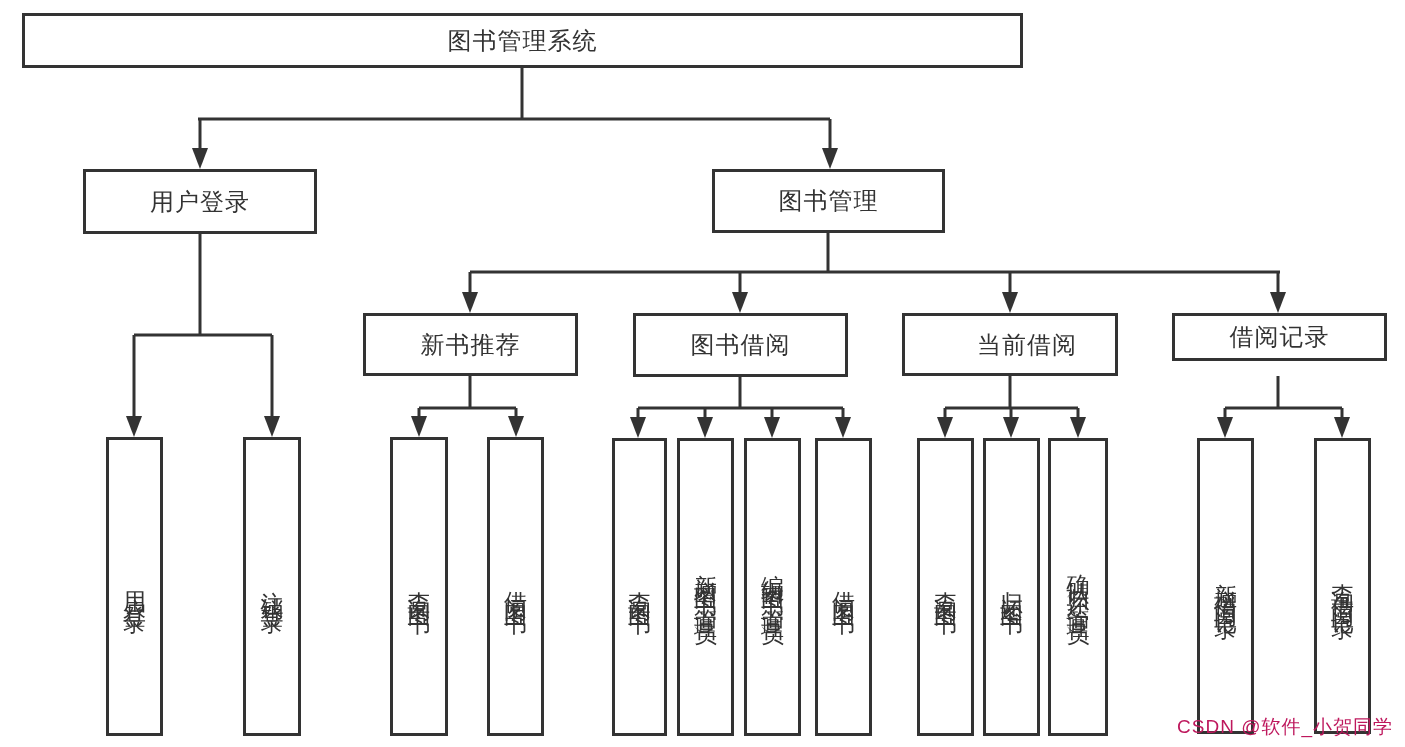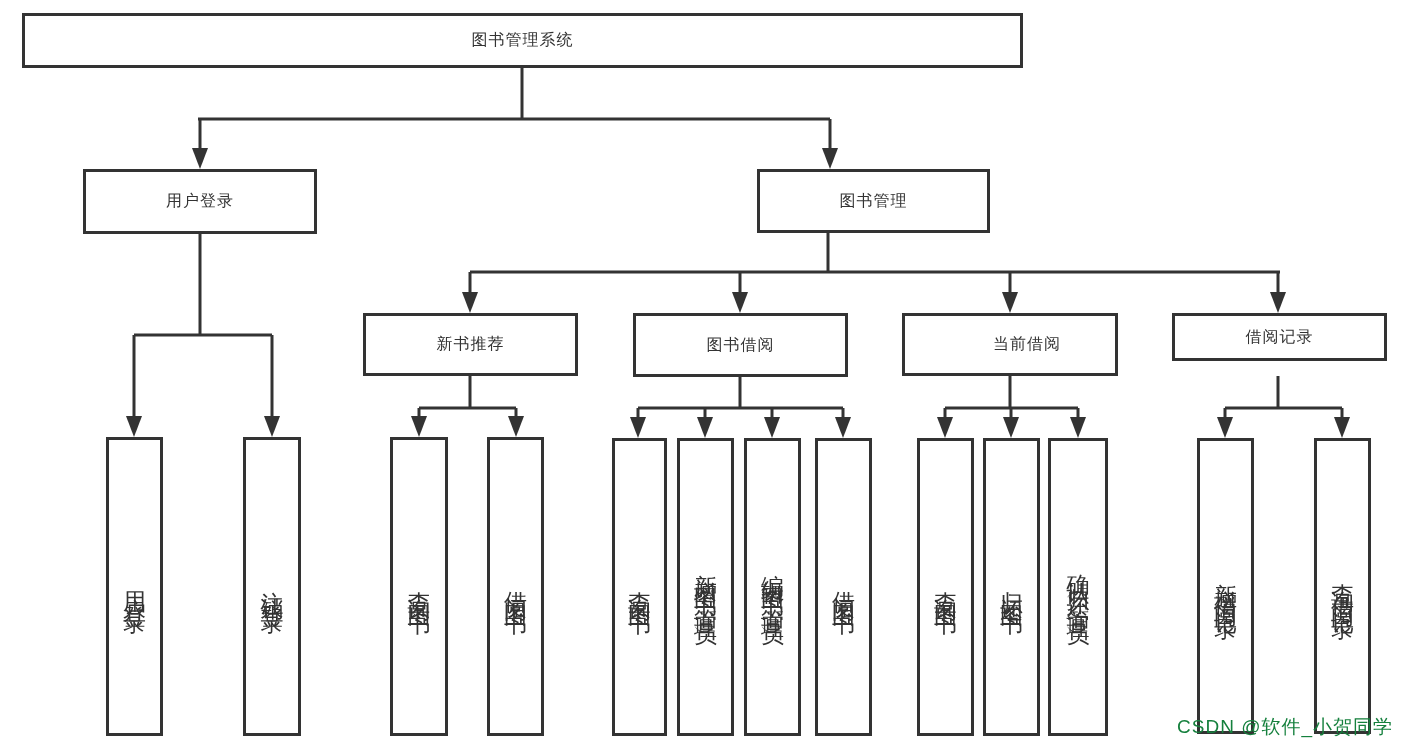--- a/index.html
+++ b/index.html
@@ -4,29 +4,29 @@
 <style>
   html,body{margin:0;padding:0;background:#fff;}
   .canvas{
     position:relative;width:1405px;height:747px;background:#fff;overflow:hidden;
     font-family:"Liberation Sans","DejaVu Sans",sans-serif;color:#333;
   }
   .box{
     position:absolute;box-sizing:border-box;border:3px solid #333;background:#fff;
     display:flex;align-items:center;justify-content:center;z-index:2;
   }
-  .box.h span{font-size:16px;letter-spacing:1px;white-space:nowrap;}
+  .box.h span{font-size:24px;letter-spacing:1px;white-space:nowrap;}
   .box.v span{
     writing-mode:vertical-rl;text-orientation:mixed;
     font-size:23px;letter-spacing:7px;line-height:1;white-space:nowrap;
   }
   svg.wires{position:absolute;left:0;top:0;z-index:1;}
   .watermark{
     position:absolute;right:12px;bottom:7px;z-index:5;
-    font-size:19px;letter-spacing:1px;color:#15803d;white-space:nowrap;
+    font-size:19px;letter-spacing:1px;color:#be185d;white-space:nowrap;
   }
 </style>
 </head>
 <body>
 
 <div class="canvas">
 
   <svg class="wires" width="1405" height="747" viewBox="0 0 1405 747">
       <line x1="522" y1="68" x2="522" y2="119" stroke="#333333" stroke-width="3"></line>
       <line x1="198" y1="119" x2="830" y2="119" stroke="#333333" stroke-width="3"></line>
@@ -82,21 +82,21 @@
       <polygon points="1334,417 1350,417 1342,438" fill="#333333"></polygon>
     </svg>
 
   <div class="box h" style="left:22px;top:13px;width:1001px;height:55px;">
     <span>图书管理系统</span>
   </div>
 
   <div class="box h" style="left:83px;top:169px;width:234px;height:65px;">
     <span>用户登录</span>
   </div>
-  <div class="box h" style="left:712px;top:169px;width:233px;height:64px;margin-left:45px;">
+  <div class="box h" style="left:712px;top:169px;width:233px;height:64px;">
     <span>图书管理</span>
   </div>
 
   <div class="box h" style="left:363px;top:313px;width:215px;height:63px;align-items:center;">
     <span>新书推荐</span>
   </div>
   <div class="box h" style="left:633px;top:313px;width:215px;height:64px;justify-content:center;">
     <span>图书借阅</span>
   </div>
   <div class="box h" style="left:902px;top:313px;width:216px;height:63px;padding-left:34px;">

